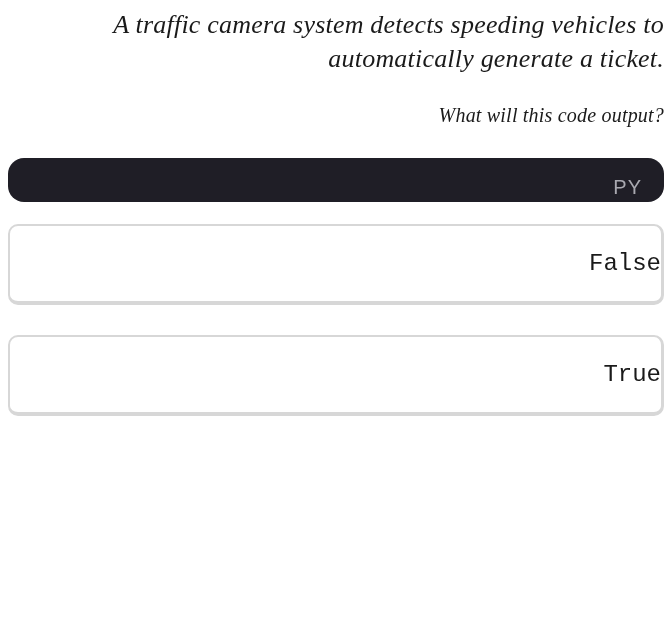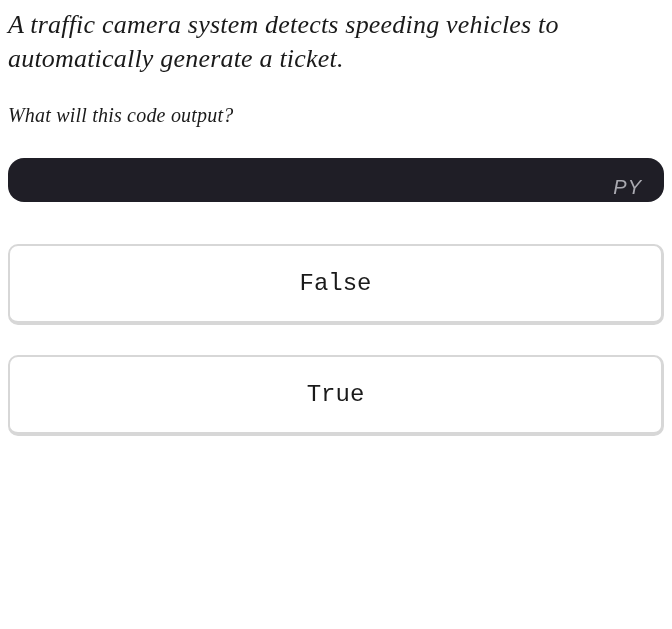--- a/index.html
+++ b/index.html
@@ -1,15 +1,15 @@
 <!DOCTYPE html>
 <html><head>
 <meta charset="utf-8">
 <style>
-  * { box-sizing: border-box; margin: 0; padding: 0; }
+  * { box-sizing: border-box; margin: 0; padding: 0; text-align: right; }
   body {
     width: 672px;
     height: 629px;
     background: #ffffff;
     font-family: Georgia, 'Times New Roman', serif;
     padding: 8px 8px 0 8px;
     color: #1a1a1a;
   }
   .prompt-text {
     font-size: 26px;
@@ -29,22 +29,21 @@
   }
   .code-block {
     background: #1f1e26;
     border-radius: 16px;
     padding: 18px 20px 26px 36px;
     position: relative;
     font-family: 'Consolas', 'Menlo', 'Courier New', monospace;
     font-size: 23px;
     line-height: 1.55;
     color: #d9d9d9;
-    margin-bottom: 42px;
-    font-style: italic;
+    margin-bottom: 22px;
   }
   .code-lang {
     position: absolute;
     top: 14px;
     right: 22px;
     color: #a9a9b0;
     font-size: 20px;
     font-family: -apple-system, BlinkMacSystemFont, 'Segoe UI', sans-serif;
     letter-spacing: 1px;
   }
@@ -62,21 +61,20 @@
     display: block;
     width: 100%;
     background: #ffffff;
     border: 2px solid #d7d7d7;
     border-bottom-width: 4px;
     border-right-width: 3px;
     border-radius: 10px;
     padding: 24px 0;
     font-family: 'Consolas', 'Menlo', 'Courier New', monospace;
     font-size: 24px;
-    text-align: center;
     color: #1a1a1a;
     margin-bottom: 30px;
     cursor: pointer;
   }
   .answer-btn:last-child { margin-bottom: 0; }
 </style>
 </head>
 <body>
 
 <div class="prompt-text">A traffic camera system detects speeding vehicles to automatically generate a ticket.</div>

